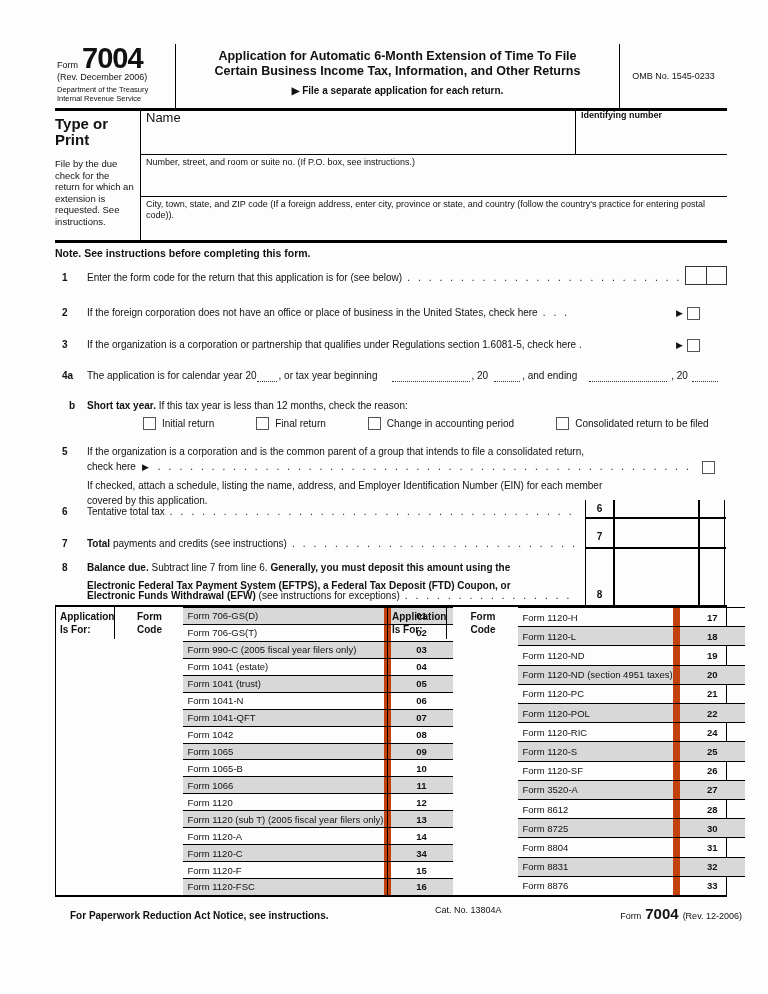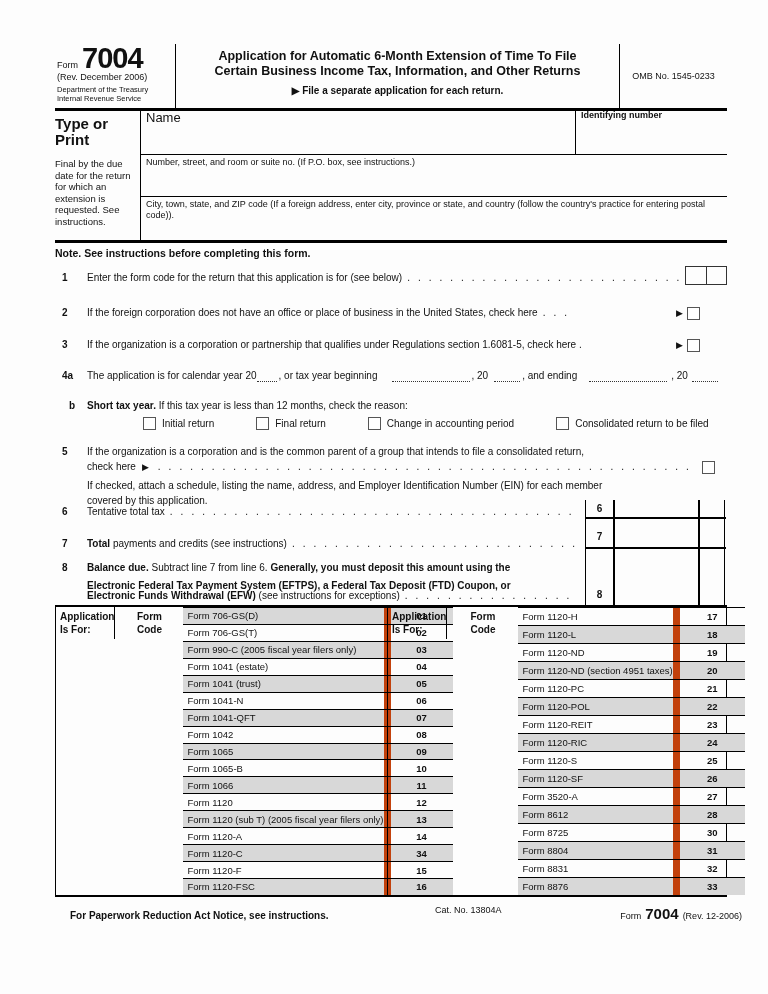--- a/index.html
+++ b/index.html
@@ -125,21 +125,21 @@
     </div>
     <div class="h-right">OMB No. 1545-0233</div>
   </div>
 
   <div class="entity">
     <div class="e-left">
       <div class="e-top">
         <div>Type or</div>
         <div>Print</div>
       </div>
-      <div class="e-fileby">Final by the due date for the return for which an extension is requested. See instructions.</div>
+      <div class="e-fileby">File by the due check for the return for which an extension is requested. See instructions.</div>
     </div>
     <div class="e-right">
       <div class="e-row1">
         <div class="e-name">
           <span>Name</span>
         </div>
         <div class="e-id">
           <span>Identifying number</span>
         </div>
       </div>
@@ -389,24 +389,20 @@
           </div>
           <div class="trow">
             <div class="td-label">Form 1120-PC</div>
             <div class="td-code">21</div>
           </div>
           <div class="trow">
             <div class="td-label">Form 1120-POL</div>
             <div class="td-code">22</div>
           </div>
           <div class="trow">
-            <div class="td-label">Form 1120-REIT</div>
-            <div class="td-code">23</div>
-          </div>
-          <div class="trow">
             <div class="td-label">Form 1120-RIC</div>
             <div class="td-code">24</div>
           </div>
           <div class="trow">
             <div class="td-label">Form 1120-S</div>
             <div class="td-code">25</div>
           </div>
           <div class="trow">
             <div class="td-label">Form 1120-SF</div>
             <div class="td-code">26</div>

